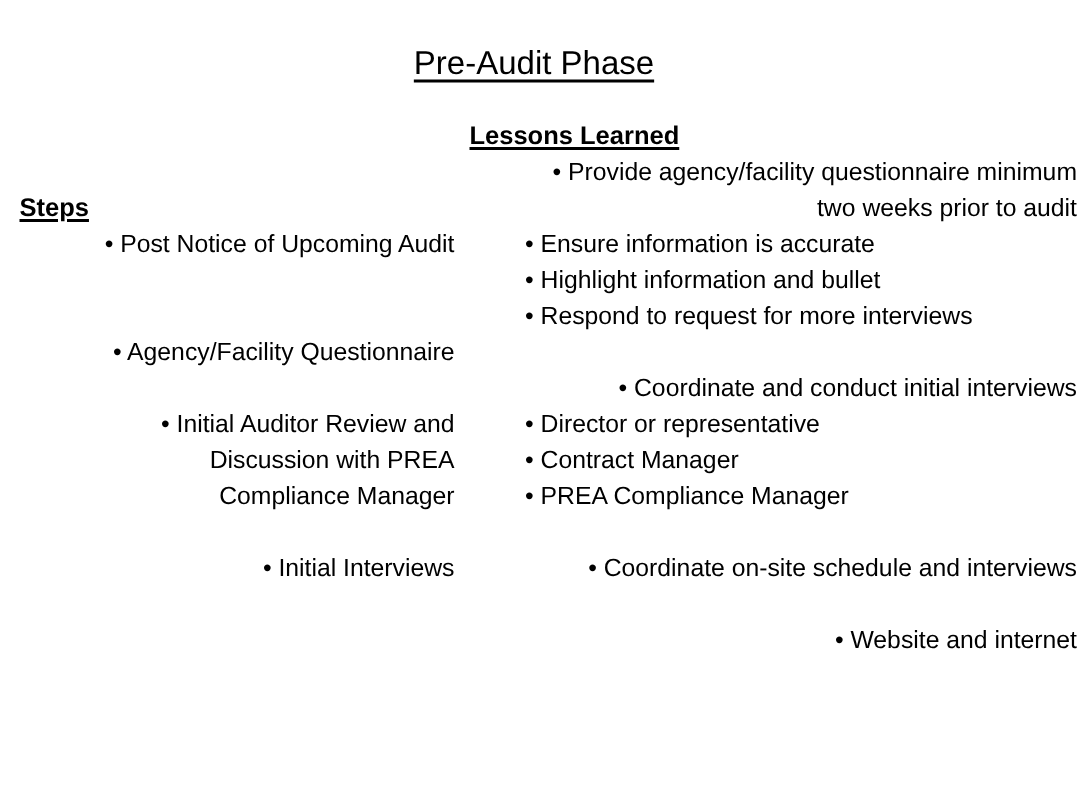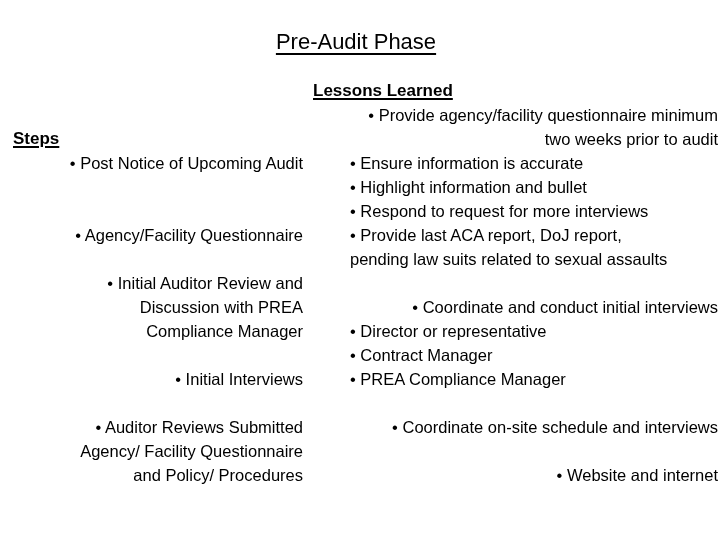--- a/index.html
+++ b/index.html
@@ -67,35 +67,30 @@
   <div class="gap"></div>
   <div class="gap"></div>
   <div class="item"><span class="bullet">•</span><span class="txt"> Agency/Facility Questionnaire</span></div>
   <div class="gap"></div>
   <div class="item"><span class="bullet">•</span><span class="txt"> Initial Auditor Review and
 Discussion with PREA
 Compliance Manager</span></div>
   <div class="gap"></div>
   <div class="item"><span class="bullet">•</span><span class="txt"> Initial Interviews</span></div>
   <div class="gap"></div>
-  <div class="item"><span class="bullet">•</span><span class="txt"> Auditor Reviews Submitted
-Agency/ Facility Questionnaire
-and Policy/ Procedures</span></div>
 </div>
 
 <div class="col col-right">
   <div class="heading">Lessons Learned</div>
 
   <div class="item"><span class="bullet">•</span><span class="txt"> Provide agency/facility questionnaire minimum
 two weeks prior to audit</span></div>
   <div class="sub"><span class="bullet">•</span><span class="txt"> Ensure information is accurate</span></div>
   <div class="sub"><span class="bullet">•</span><span class="txt"> Highlight information and bullet</span></div>
   <div class="sub"><span class="bullet">•</span><span class="txt"> Respond to request for more interviews</span></div>
-  <div class="sub"><span class="bullet">•</span><span class="txt"> Provide last ACA report, DoJ report,
-pending law suits related to sexual assaults</span></div>
   <div class="gap"></div>
 
   <div class="item"><span class="bullet">•</span><span class="txt"> Coordinate and conduct initial interviews</span></div>
   <div class="sub"><span class="bullet">•</span><span class="txt"> Director or representative</span></div>
   <div class="sub"><span class="bullet">•</span><span class="txt"> Contract Manager</span></div>
   <div class="sub"><span class="bullet">•</span><span class="txt"> PREA Compliance Manager</span></div>
   <div class="gap"></div>
 
   <div class="item"><span class="bullet">•</span><span class="txt"> Coordinate on-site schedule and interviews</span></div>
   <div class="gap"></div>

